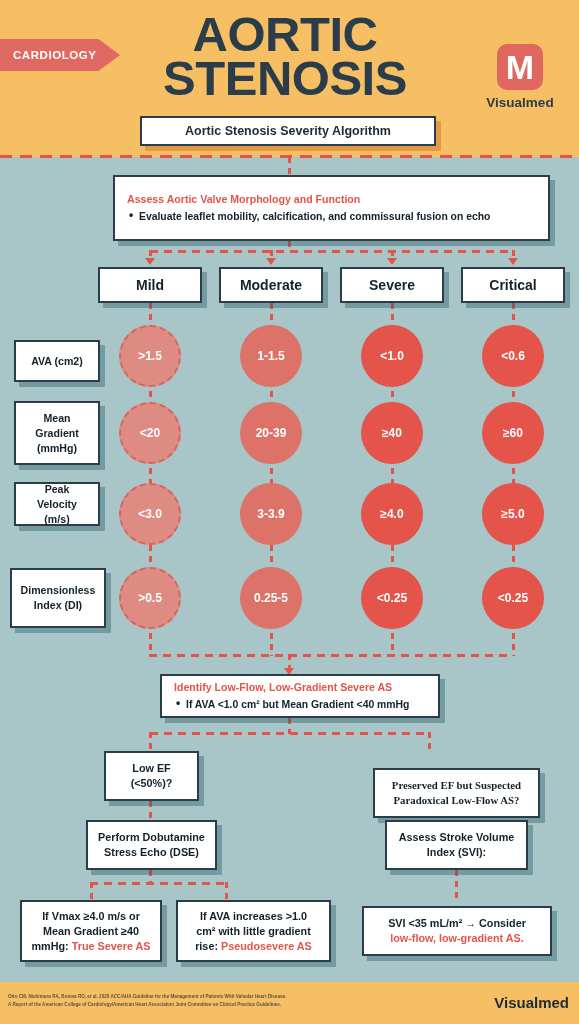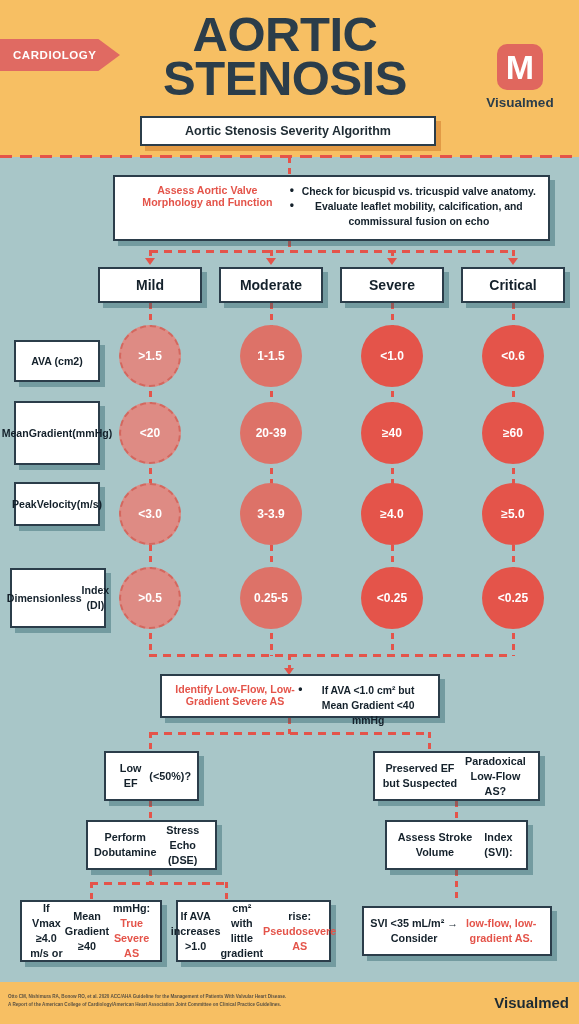--- a/index.html
+++ b/index.html
@@ -47,21 +47,21 @@
     width:46px; height:46px; margin:0 auto; border-radius:10px;
     background:#E0675E; display:flex; align-items:center; justify-content:center;
   }
   #logo-badge span { color:#fff; font-size:34px; font-weight:bold; line-height:34px; }
   #logo-label { margin-top:5px; font-size:13.5px; font-weight:bold; color:#2B3D4A; }
 
   
   .node {
     position:absolute; background:#fff; border:2px solid #2B3D4A;
     box-shadow:5px 5px 0 rgba(42,95,104,.42);
-    display:flex; flex-direction:row;
+    display:flex; flex-direction:column;
     align-items:center; justify-content:center;
     text-align:center; color:#14212B;
     font-weight:bold; z-index:3;
   }
   .info-box { align-items:flex-start; padding:7px 10px 7px 12px; }
   .info-title { color:#E4544A; font-size:10.6px; font-weight:bold; margin-bottom:4px; }
   .info-list { list-style:none; }
   .info-list li {
     font-size:10.4px; color:#14212B; font-weight:bold;
     padding-left:12px; position:relative; line-height:15px;
@@ -135,21 +135,20 @@
     <div id="logo-label">Visualmed</div>
   </div>
 </div>
 <div id="header-divider"></div>
 
 <div class="vline" style="left:288px; top:157px; height:18px;"></div>
 
 <div class="node info-box" style="left:113px; top:175px; width:437px; height:66px;">
   <div class="info-title">Assess Aortic Valve Morphology and Function</div>
   <ul class="info-list">
-    <li>Check for bicuspid vs. tricuspid valve anatomy.</li>
     <li>Evaluate leaflet mobility, calcification, and commissural fusion on echo</li>
   </ul>
 </div>
 
 <div class="vline" style="left:288px; top:241px; height:11px;"></div>
 <div class="hline" style="left:150px; top:250px; width:364px;"></div>
 <div class="vline" style="left:149px; top:250px; height:12px;"></div>
 <div class="vline" style="left:270px; top:250px; height:12px;"></div>
 <div class="vline" style="left:391px; top:250px; height:12px;"></div>
 <div class="vline" style="left:512px; top:250px; height:12px;"></div>
@@ -286,21 +285,21 @@
 </div>
 
 <div class="node dec-box" style="left:176px; top:900px; width:155px; height:62px;">
   <span>If AVA increases &gt;1.0</span>
   <span>cm² with little gradient</span>
   <span>
     <span>rise: </span><span class="accent">Pseudosevere AS</span>
   </span>
 </div>
 
-<div class="node dec-box" style="left:373px; top:751px; width:167px; height:50px;">
+<div class="node dec-box" style="left:373px; top:768px; width:167px; height:50px;font-family:Liberation Serif, serif;">
   <span>Preserved EF but Suspected</span>
   <span>Paradoxical Low-Flow AS?</span>
 </div>
 <div class="vline" style="left:455px; top:801px; height:22px;"></div>
 
 <div class="node dec-box" style="left:385px; top:820px; width:143px; height:50px;">
   <span>Assess Stroke Volume</span>
   <span>Index (SVI):</span>
 </div>
 <div class="vline" style="left:455px; top:870px; height:30px;"></div>

